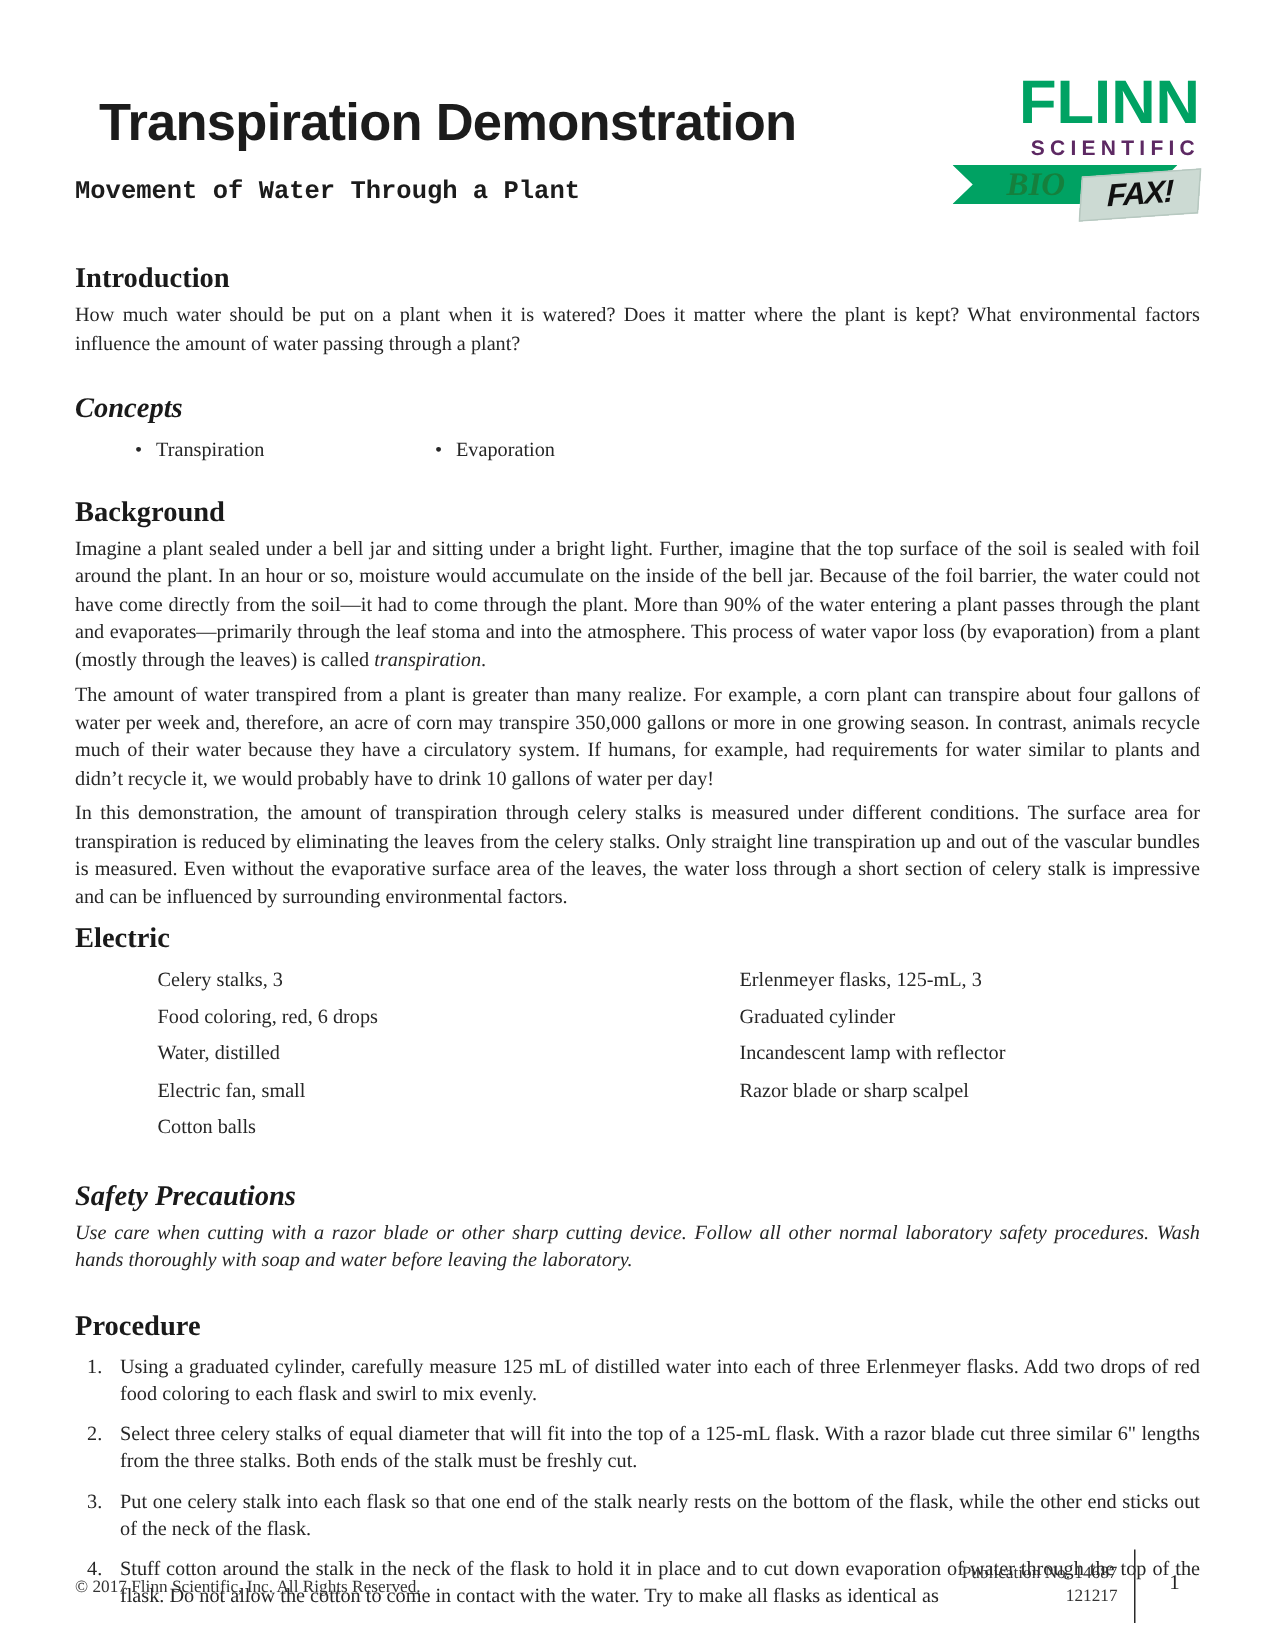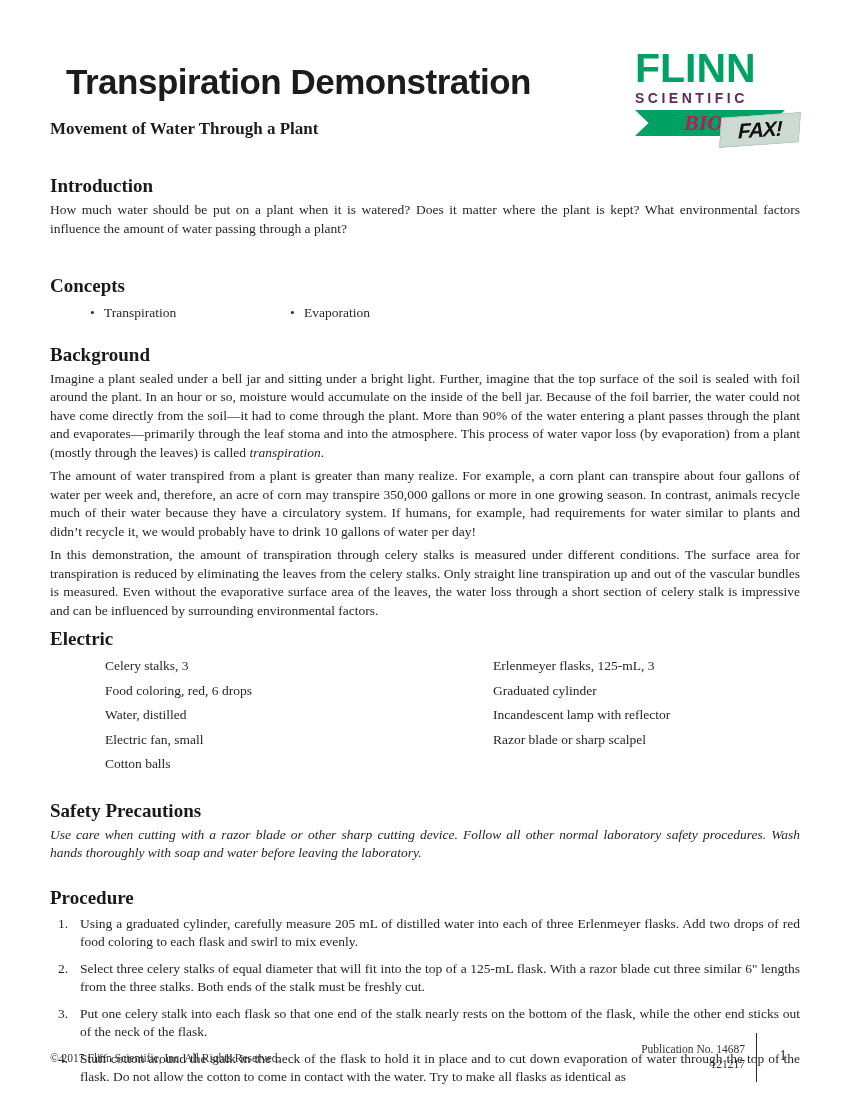--- a/index.html
+++ b/index.html
@@ -17,65 +17,65 @@
     width: 750px;
   }
   
   .header { display: flex; justify-content: space-between; align-items: flex-start; margin-top: 46px; }
   .doc-title {
     font-family: "Liberation Sans", sans-serif;
     font-size: 35px; font-weight: 600; letter-spacing: -0.5px;
     color: #1c1c1c; line-height: 40px; margin: 16px;
   }
   .doc-subtitle {
-    font-family: Liberation Serif, serif;
+    font-family: Liberation Mono, monospace;
     font-size: 17px; font-weight: bold; color: #1c1c1c;
     margin-top: 7px; line-height: 22px;
   }
   
-  .logo { display: flex; flex-direction: column; align-items: flex-start; margin-right: 0px; width: 165px; flex: none; margin-top: 2px; }
+  .logo { display: flex; flex-direction: column; align-items: flex-end; margin-right: 0px; width: 165px; flex: none; margin-top: 2px; }
   .logo-flinn {
     font-family: "Liberation Sans", sans-serif;
     font-weight: bold; font-size: 41px; line-height: 40px; letter-spacing: 0px;
   }
   .logo-scientific {
     font-family: "Liberation Sans", sans-serif;
     font-weight: bold; font-size: 14px; letter-spacing: 3.5px; line-height: 16px; margin-top: 2px;
   }
   .ribbon { position: relative; width: 165px; height: 42px; margin-top: 4px; }
   .ribbon-flag {
     position: absolute; left: 0; top: 0; width: 150px; height: 26px;
     clip-path: polygon(0 0, 100% 0, 91% 50%, 100% 100%, 0 100%, 9% 50%);
   }
   .ribbon-bio {
-    position: absolute; left: 49px; top: 0px; height: 26px;
-    color: #be185d; font-style: italic; font-weight: bold;
+    position: absolute; left: 36px; top: 0px; height: 26px;
+    color: #15803d; font-style: italic; font-weight: bold;
     font-size: 22px; line-height: 25px;
     font-family: "Liberation Serif", serif;
   }
   .fax-plate {
     position: absolute; right: 0px; top: 5px; width: 80px; height: 30px;
     background: #ccdad3;
     transform: rotate(-4deg) skewX(-8deg);
     display: flex; align-items: center; justify-content: center;
     box-shadow: 0 0 0 1px #b7c8c0 inset;
   }
   .fax-text {
     font-family: "Liberation Sans", sans-serif;
     font-weight: bold; font-style: italic; font-size: 21px; color: #111111;
     transform: skewX(4deg); letter-spacing: -1px;
   }
   
   h2 {
     font-size: 19px; font-weight: bold; color: #1a1a1a;
     margin: 0; line-height: 22px;
   }
-  h2.italic { }
+  h2.italic { font-style: italic; }
   .mt-intro   { margin-top: 23px; }
-  .mt-concepts{ margin-top: 37px; }
+  .mt-concepts{ margin-top: 24px; font-style: italic; }
   .mt-bg      { margin-top: 21px; }
   .mt-mat     { margin-top: 8px;  }
   .mt-safety  { margin-top: 20px; }
   .mt-proc    { margin-top: 24px; }
   p.body {
     font-size: 13.5px; line-height: 18.5px; text-align: justify;
     margin: 4px 0 0 0;
   }
   p.body.gap { margin-top: 5px; }
   p.body.italic { font-style: italic; }
@@ -171,21 +171,21 @@
     </ul>
   </div>
 
   <h2 class="italic mt-safety">Safety Precautions</h2>
   <p class="body italic">Use care when cutting with a razor blade or other sharp cutting device. Follow all other normal laboratory safety procedures. Wash hands thoroughly with soap and water before leaving the laboratory.</p>
 
   <h2 class="mt-proc">Procedure</h2>
   <div class="proc-list">
     <div class="proc-item">
       <span class="proc-num">1.</span>
-      <span class="proc-text">Using a graduated cylinder, carefully measure 205 mL of distilled water into each of three Erlenmeyer flasks. Add two drops of red food coloring to each flask and swirl to mix evenly.</span>
+      <span class="proc-text">Using a graduated cylinder, carefully measure 125 mL of distilled water into each of three Erlenmeyer flasks. Add two drops of red food coloring to each flask and swirl to mix evenly.</span>
     </div>
     <div class="proc-item">
       <span class="proc-num">2.</span>
       <span class="proc-text">Select three celery stalks of equal diameter that will fit into the top of a 125-mL flask. With a razor blade cut three similar 6" lengths from the three stalks. Both ends of the stalk must be freshly cut.</span>
     </div>
     <div class="proc-item">
       <span class="proc-num">3.</span>
       <span class="proc-text">Put one celery stalk into each flask so that one end of the stalk nearly rests on the bottom of the flask, while the other end sticks out of the neck of the flask.</span>
     </div>
     <div class="proc-item">

